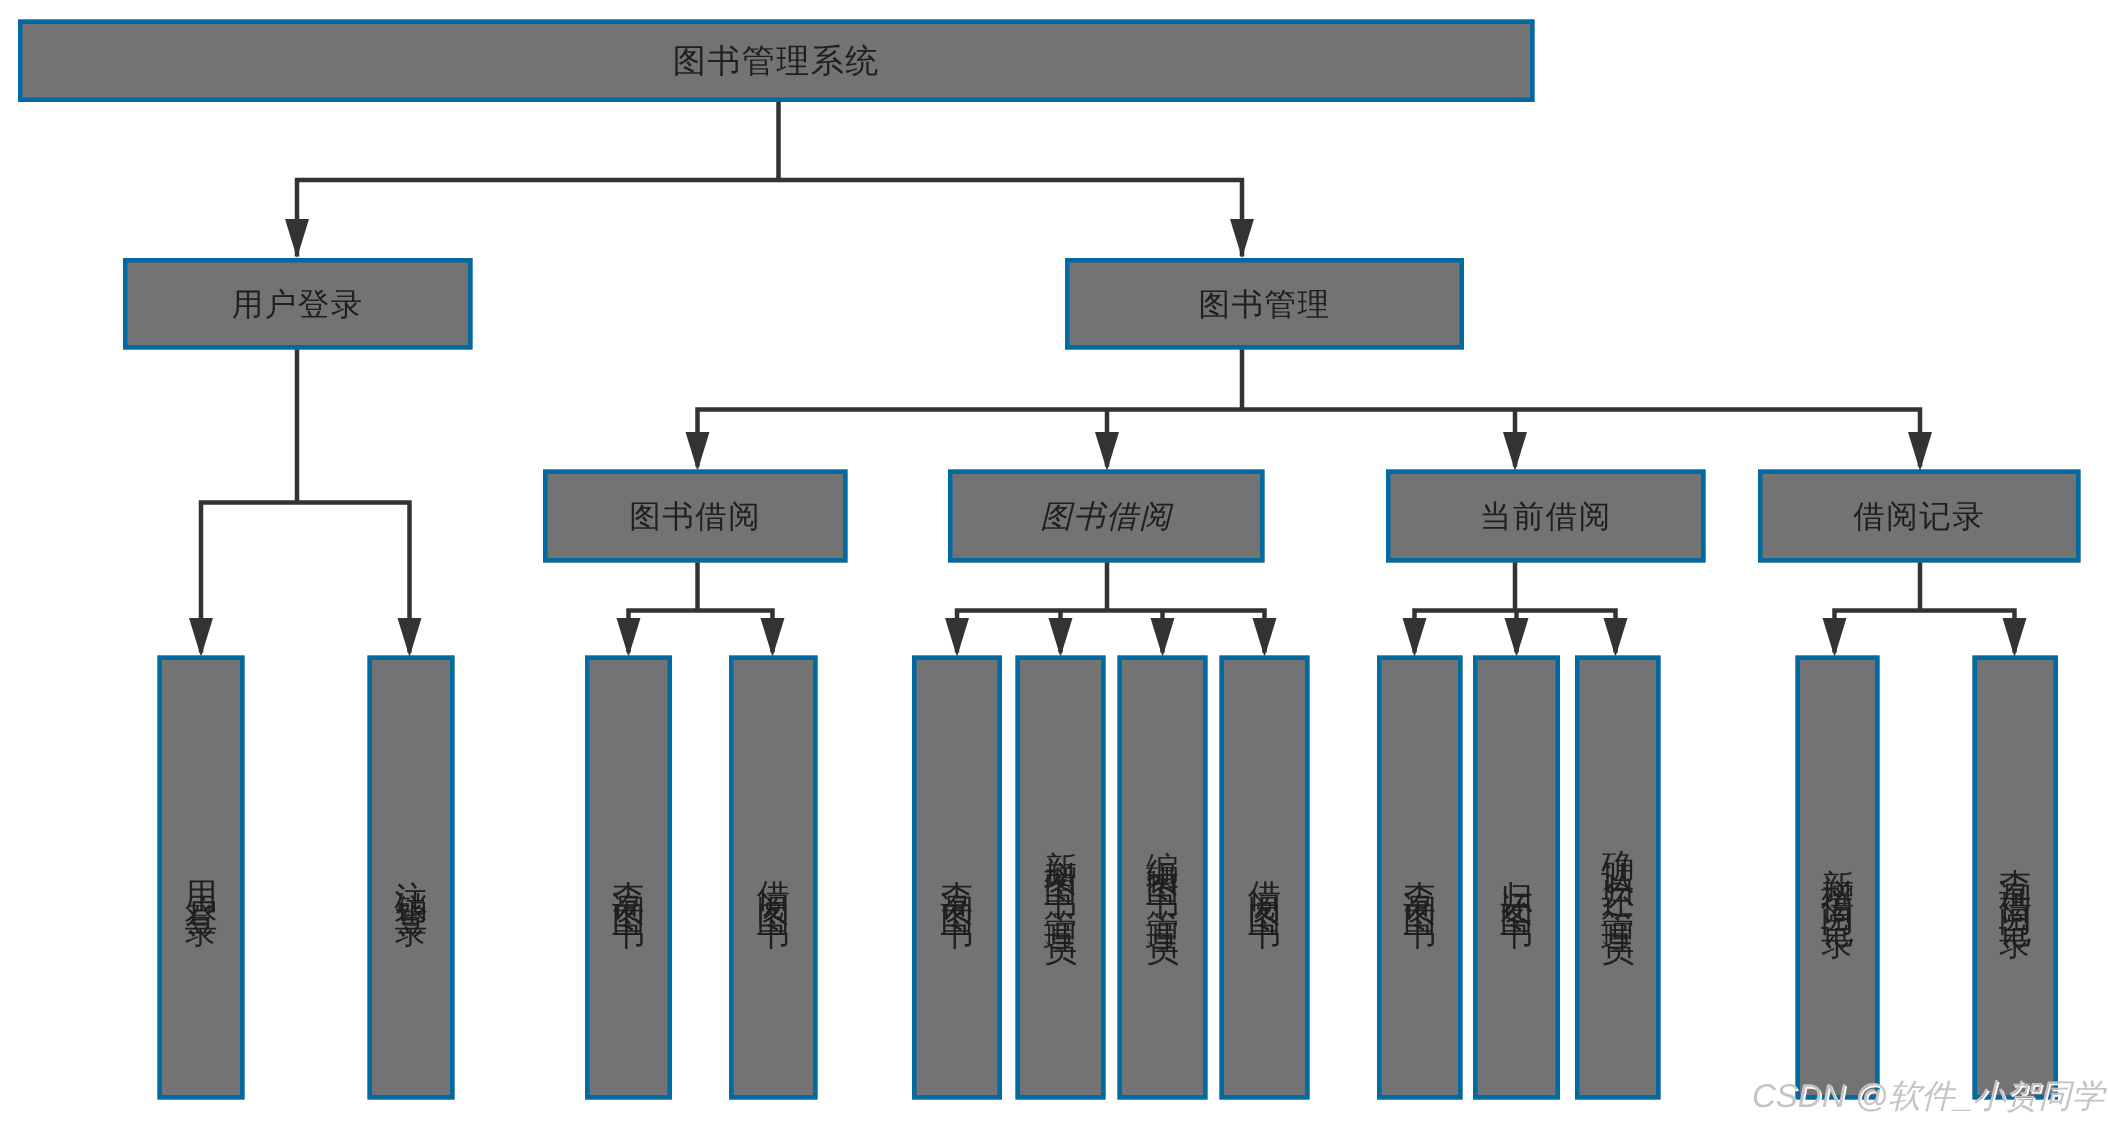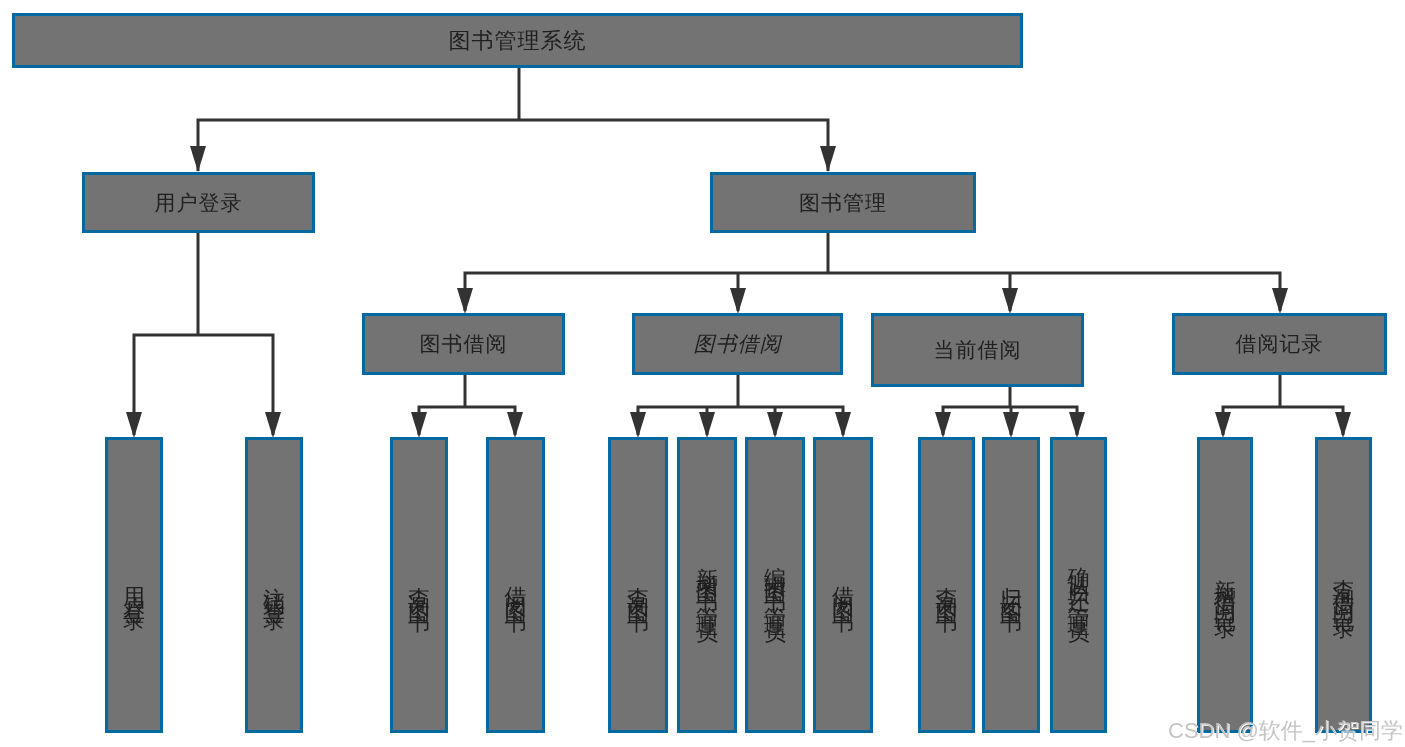--- a/index.html
+++ b/index.html
@@ -51,20 +51,21 @@
   }
   #watermark {
     position: absolute;
     left: 1168px;
     top: 716px;
     font-size: 22px;
     color: #c4c4c4;
     text-shadow: 1px 1px 0 #ffffff;
     white-space: nowrap;
     z-index: 3;
+    font-style: italic;
   }
 </style>
 </head>
 <body>
 
 <div id="canvas">
 
   <svg id="connectors" width="1405" height="747" viewBox="0 0 1405 747">
     <g stroke="#333333" stroke-width="3" fill="none">
 
@@ -117,21 +118,21 @@
     </g>
   </svg>
 
   <div class="node root-node" style="left:12px; top:13px; width:1011px; height:55px;">图书管理系统</div>
 
   <div class="node h-node" style="left:82px; top:172px; width:233px; height:61px;">用户登录</div>
   <div class="node h-node" style="left:710px; top:172px; width:266px; height:61px;">图书管理</div>
 
   <div class="node h-node" style="left:362px; top:313px; width:203px; height:62px;">图书借阅</div>
   <div class="node h-node" style="left:632px; top:313px; width:211px; height:62px;font-style:italic;">图书借阅</div>
-  <div class="node h-node" style="left:871px; top:313px; width:213px; height:74px;">当前借阅</div>
+  <div class="node h-node" style="left:924px; top:313px; width:213px; height:62px;">当前借阅</div>
   <div class="node h-node" style="left:1172px; top:313px; width:215px; height:62px;">借阅记录</div>
 
   <div class="node leaf" style="left:105px; width:58px;">用户登录</div>
   <div class="node leaf" style="left:245px; width:58px;">注销登录</div>
 
   <div class="node leaf" style="left:390px; width:58px;">查询图书</div>
   <div class="node leaf" style="left:486px; width:59px;">借阅图书</div>
 
   <div class="node leaf" style="left:608px; width:60px;">查询图书</div>
   <div class="node leaf" style="left:677px; width:60px;">新增图书（管理员）</div>

